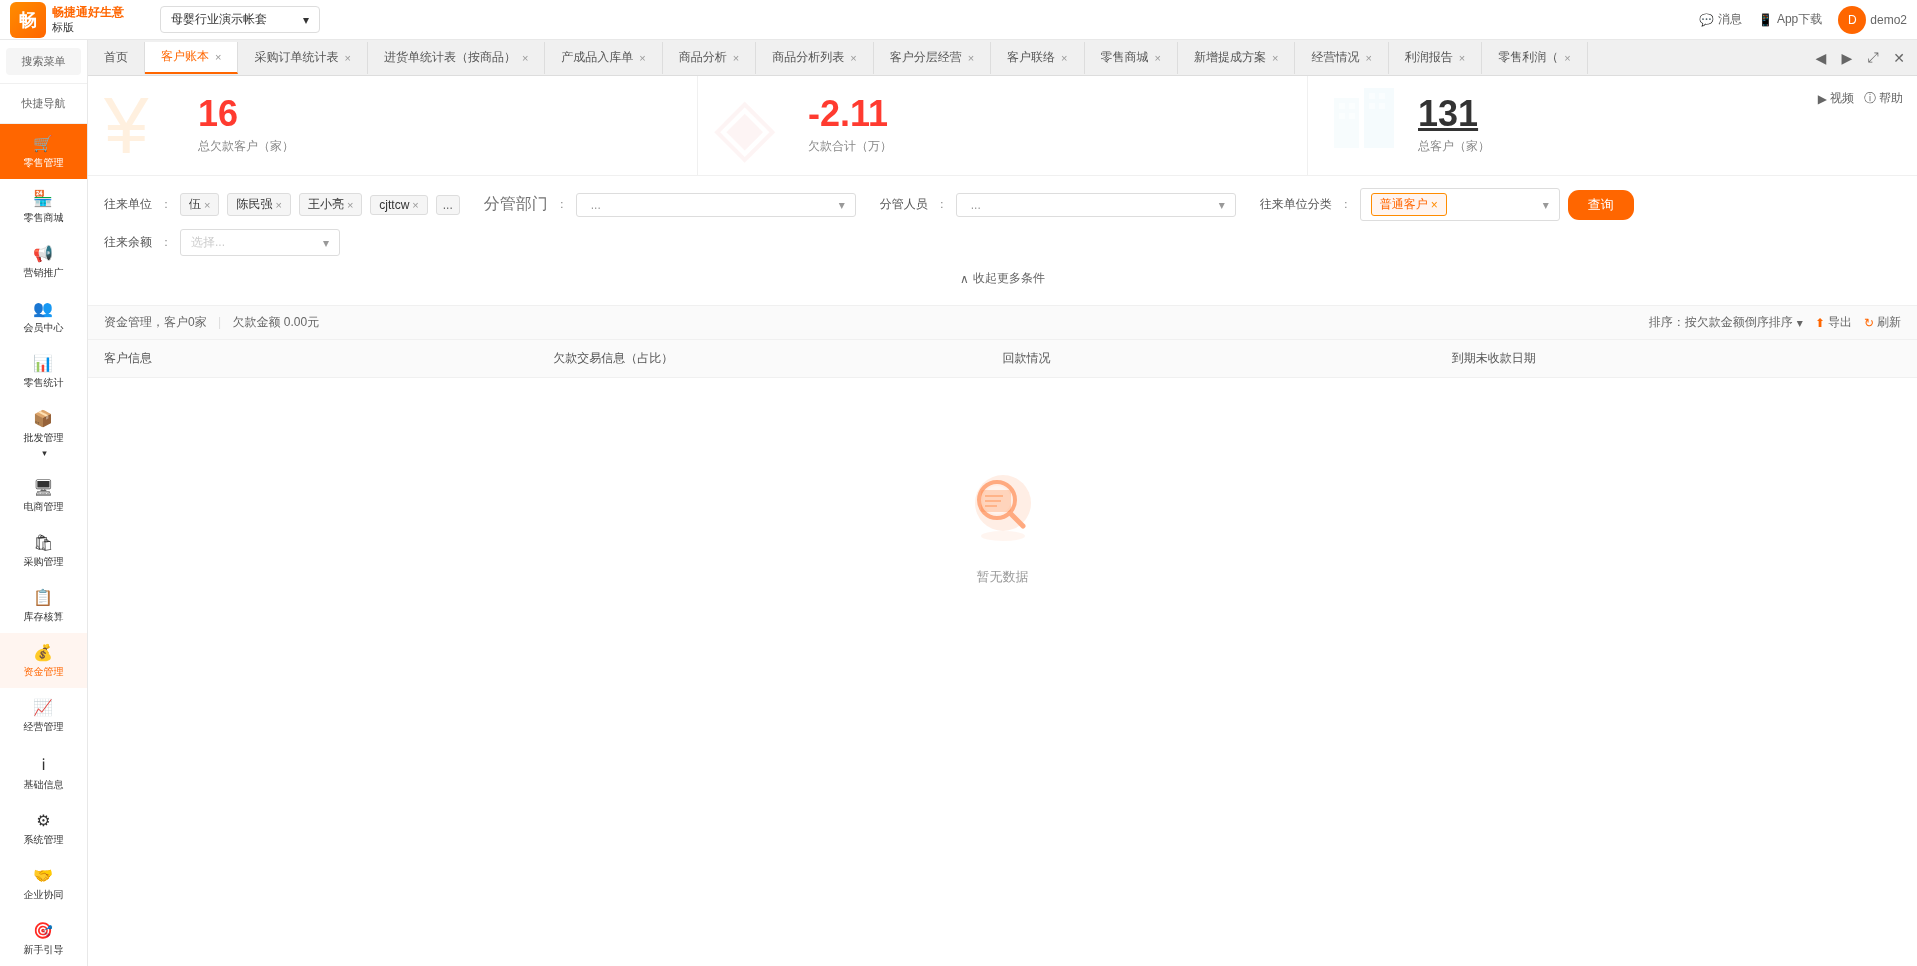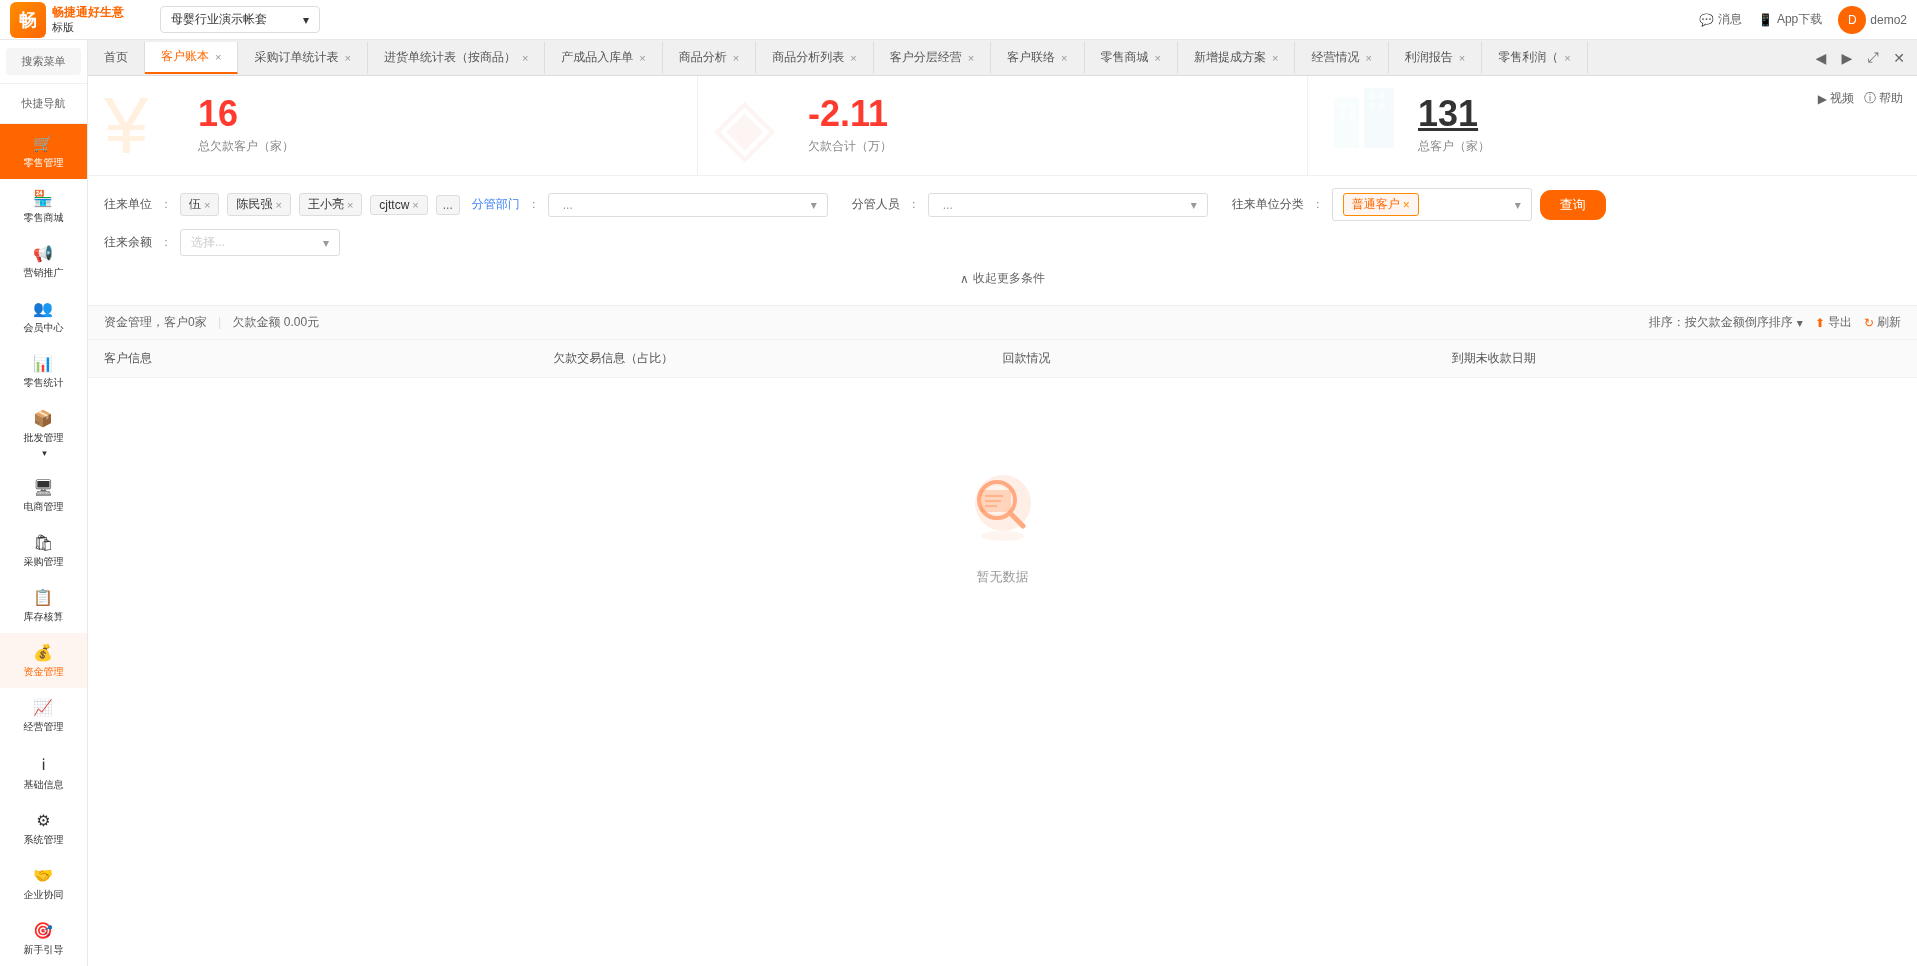--- a/index.html
+++ b/index.html
@@ -338,21 +338,21 @@
             <span class="close">×</span>
           </div>
           <div class="filter-tag">
             <span>cjttcw</span>
             <span class="close">×</span>
           </div>
           <div class="filter-more">
             <span>...</span>
           </div>
 
-          <span style="margin-left:4px;font-size:12px;color:#3b82f6;">分管部门</span>
+          <span style="margin-left:16px;font-size:16px;color:#737373;">分管部门</span>
           <span style="font-size:12px;color:#999;">：</span>
           <div class="filter-select filter-select-wide">
             <span style="color:#ccc;"></span>
             <span class="dots">...</span>
             <span class="arrow">▾</span>
           </div>
 
           <span style="margin-left:16px;font-size:12px;color:#555;">分管人员</span>
           <span style="font-size:12px;color:#999;">：</span>
           <div class="filter-select filter-select-wide">

